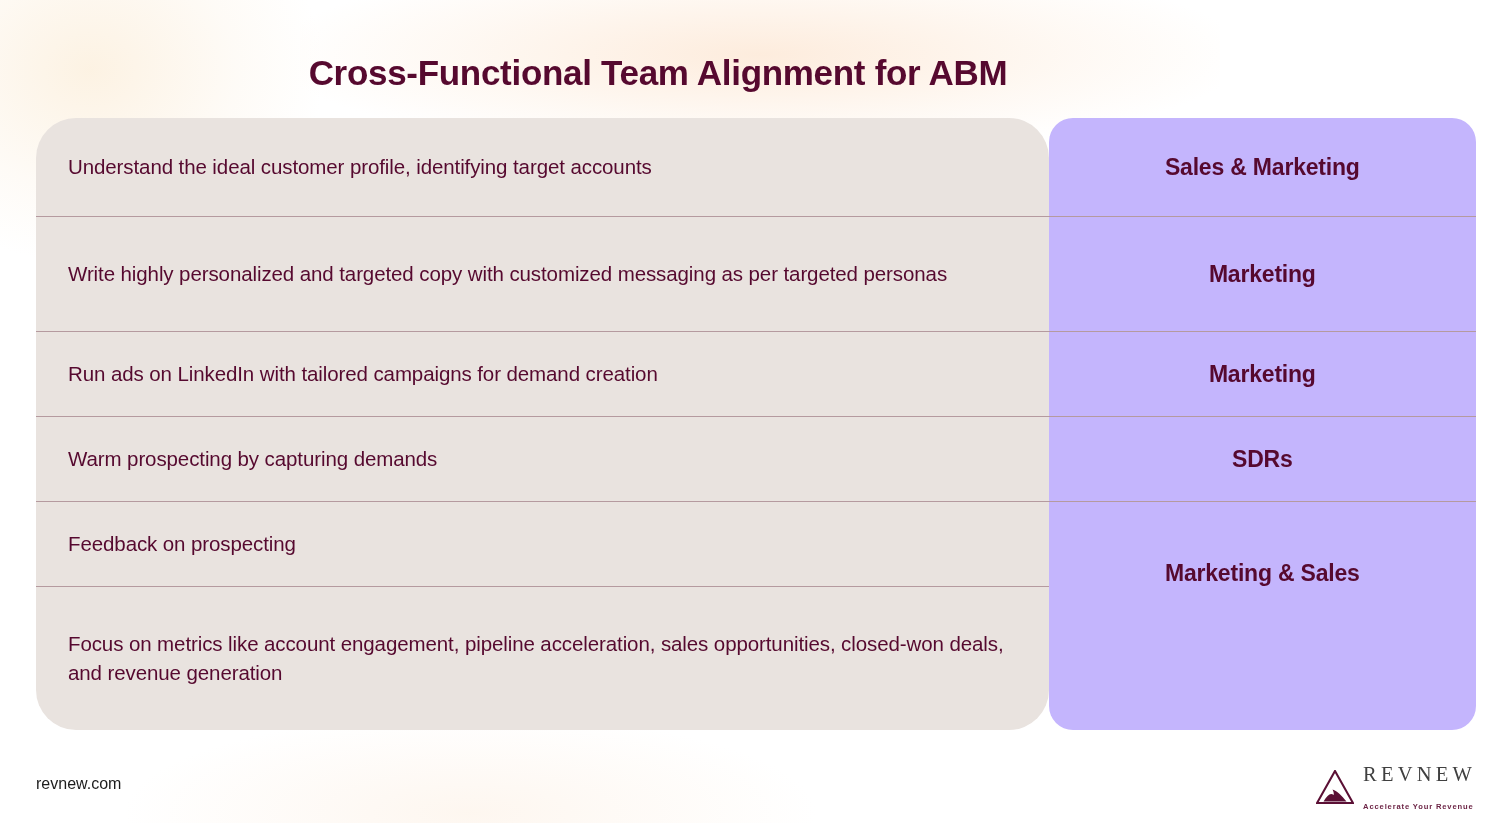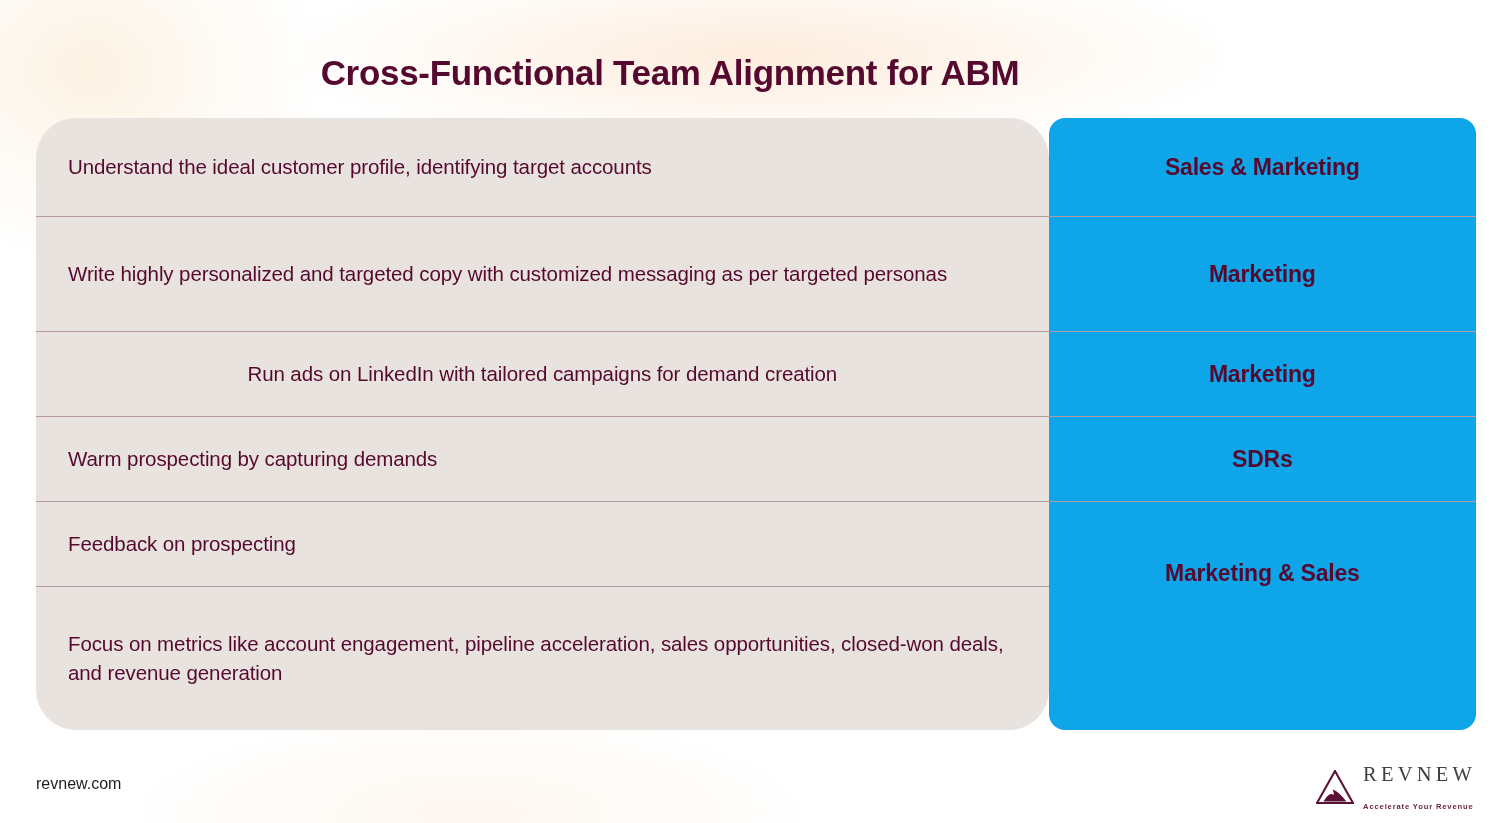--- a/index.html
+++ b/index.html
@@ -45,21 +45,21 @@
   }
 
   .page {
     position: relative;
     width: 1506px;
     height: 823px;
   }
 
   .title {
     position: absolute;
-    left: 12px;
+    left: 0;
     top: 30px;
     width: 1316px;
     text-align: center;
     font-size: 35px;
     font-weight: bold;
     letter-spacing: -0.3px;
     color: #56092f;
   }
 
   .table-wrap {
@@ -76,22 +76,22 @@
     width: 1052px;
     background: #E9E3DF;
     border-radius: 40px;
     overflow: hidden;
     display: flex;
     flex-direction: column;
   }
 
   .col-team {
     width: 444px;
-    background: #0ea5e9;
-    border-radius: 16px;
+    background: #c4b5fd;
+    border-radius: 24px;
     overflow: hidden;
     display: flex;
     flex-direction: column;
   }
 
   .row {
     display: flex;
     align-items: center;
     box-sizing: border-box;
     border-bottom: 1px solid #b59a9f;
@@ -112,21 +112,21 @@
     justify-content: center;
     color: #56092f;
     font-size: 23px;
     font-weight: bold;
     letter-spacing: -0.2px;
   }
 
   
   .h-1 { height: 99px; }
   .h-2 { height: 115px; }
-  .h-3 { height: 85px; justify-content: center; }
+  .h-3 { height: 85px; }
   .h-4 { height: 85px; }
   .h-5 { height: 85px; }
   .h-6 { height: 143px; }
 
   .footer-url {
     position: absolute;
     left: 36px;
     top: 775px;
     font-size: 16px;
     color: #1d1d1d;

